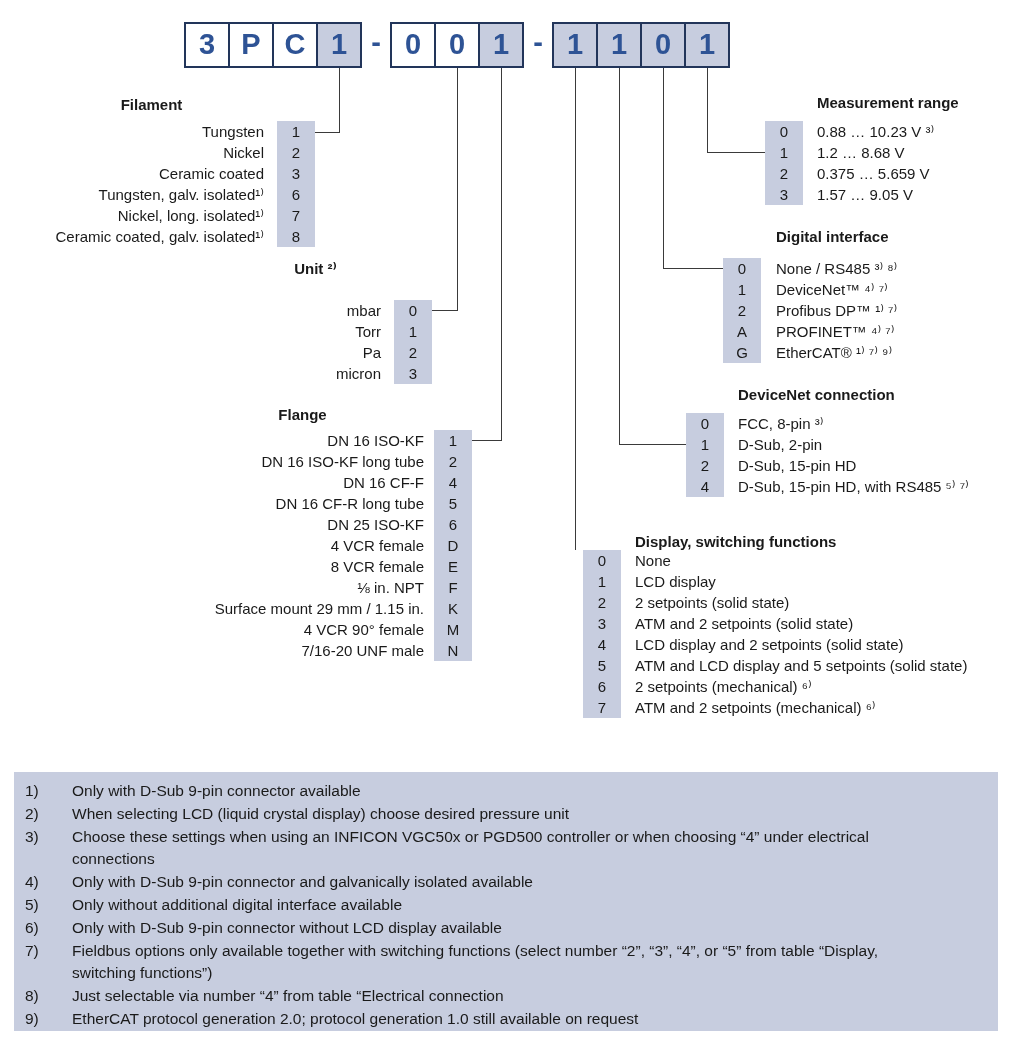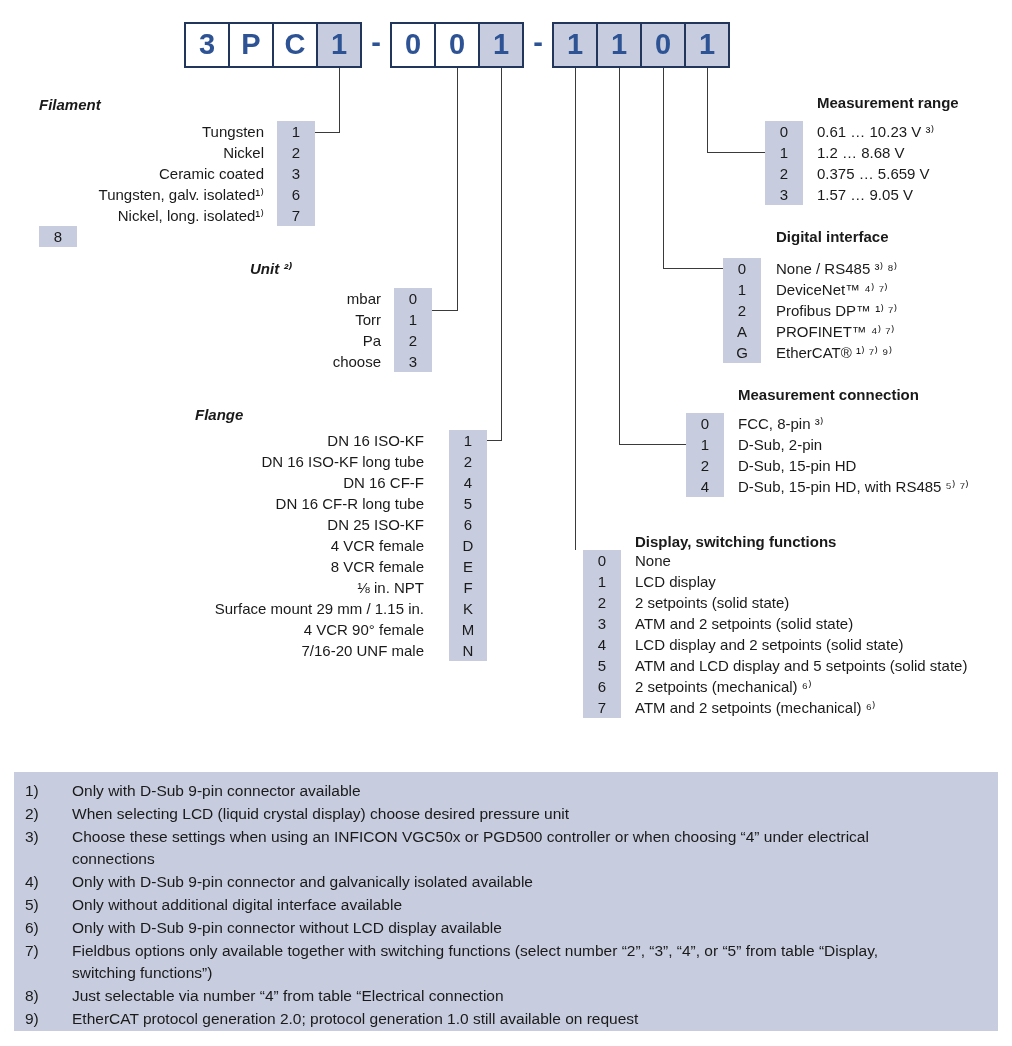--- a/index.html
+++ b/index.html
@@ -19,33 +19,33 @@
     color:#2e5395; font-size:29px; font-weight:bold; text-align:center; line-height:40px;
   }
 
   
   .ln { position:absolute; background:#3a3a3a; }
   .ln.v { width:1px; }
   .ln.h { height:1px; }
 
   
   .ttl { position:absolute; font-size:15px; font-weight:bold; line-height:16px; white-space:nowrap; }
-  .ttl.r { text-align:left;font-style:italic; }
+  .ttl.r { text-align:center; }
   .tbl { position:absolute; }
   .trow { display:flex; height:21px; align-items:flex-end; }
   .lbl { font-size:15px; line-height:21px; text-align:right; white-space:nowrap; }
   .rlbl { font-size:15px; line-height:21px; text-align:left; white-space:nowrap; }
   .val {
     width:38px; height:21px; background:#c7cddf; flex:0 0 38px;
     font-size:15px; line-height:21px; text-align:center;
   }
   
   .tbl.filament .lbl { width:225px; margin-right:13px; }
   .tbl.unit .lbl { width:131px; margin-right:13px; }
-  .tbl.flange .lbl { width:229px; margin-right:25px; }
+  .tbl.flange .lbl { width:229px; margin-right:10px; }
   .tbl.range .val, .tbl.iface .val, .tbl.elec .val, .tbl.disp .val { margin-right:14px; }
   .tbl.iface .val { margin-right:15px; }
 
   
   .fnpanel {
     position:absolute; left:14px; top:772px; width:984px; height:259px;
     background:#c7cddf; padding:8px 20px 0 11px;
   }
   .fnitem { display:flex; margin-bottom:1px; }
   .fnnum { flex:0 0 47px; font-size:15.5px; line-height:22px; }
@@ -108,40 +108,41 @@
       </div>
     <div class="trow">
         <div class="lbl">Tungsten, galv. isolated¹⁾</div>
         <div class="val">6</div>
       </div>
     <div class="trow">
         <div class="lbl">Nickel, long. isolated¹⁾</div>
         <div class="val">7</div>
       </div>
     <div class="trow">
+        <div class="lbl">Ceramic coated, galv. isolated¹⁾</div>
         <div class="val">8</div>
       </div>
   </div>
 
   <div class="ttl r" style="left:250px; top:261px; width:131px">Unit ²⁾</div>
-  <div class="tbl unit" style="left:250px; top:288px">
+  <div class="tbl unit" style="left:250px; top:300px">
     <div class="trow">
         <div class="lbl">mbar</div>
         <div class="val">0</div>
       </div>
     <div class="trow">
         <div class="lbl">Torr</div>
         <div class="val">1</div>
       </div>
     <div class="trow">
         <div class="lbl">Pa</div>
         <div class="val">2</div>
       </div>
     <div class="trow">
-        <div class="lbl">choose</div>
+        <div class="lbl">micron</div>
         <div class="val">3</div>
       </div>
   </div>
 
   <div class="ttl r" style="left:195px; top:407px; width:215px">Flange</div>
   <div class="tbl flange" style="left:195px; top:430px">
     <div class="trow">
         <div class="lbl">DN 16 ISO-KF</div>
         <div class="val">1</div>
       </div>
@@ -184,21 +185,21 @@
     <div class="trow">
         <div class="lbl">7/16-20 UNF male</div>
         <div class="val">N</div>
       </div>
   </div>
 
   <div class="ttl" style="left:817px; top:95px">Measurement range</div>
   <div class="tbl range" style="left:765px; top:121px">
     <div class="trow">
         <div class="val">0</div>
-        <div class="rlbl">0.61 … 10.23 V ³⁾</div>
+        <div class="rlbl">0.88 … 10.23 V ³⁾</div>
       </div>
     <div class="trow">
         <div class="val">1</div>
         <div class="rlbl">1.2 … 8.68 V</div>
       </div>
     <div class="trow">
         <div class="val">2</div>
         <div class="rlbl">0.375 … 5.659 V</div>
       </div>
     <div class="trow">
@@ -224,21 +225,21 @@
     <div class="trow">
         <div class="val">A</div>
         <div class="rlbl">PROFINET™ ⁴⁾ ⁷⁾</div>
       </div>
     <div class="trow">
         <div class="val">G</div>
         <div class="rlbl">EtherCAT® ¹⁾ ⁷⁾ ⁹⁾</div>
       </div>
   </div>
 
-  <div class="ttl" style="left:738px; top:387px">Measurement connection</div>
+  <div class="ttl" style="left:738px; top:387px">DeviceNet connection</div>
   <div class="tbl elec" style="left:686px; top:413px">
     <div class="trow">
         <div class="val">0</div>
         <div class="rlbl">FCC, 8-pin ³⁾</div>
       </div>
     <div class="trow">
         <div class="val">1</div>
         <div class="rlbl">D-Sub, 2-pin</div>
       </div>
     <div class="trow">

